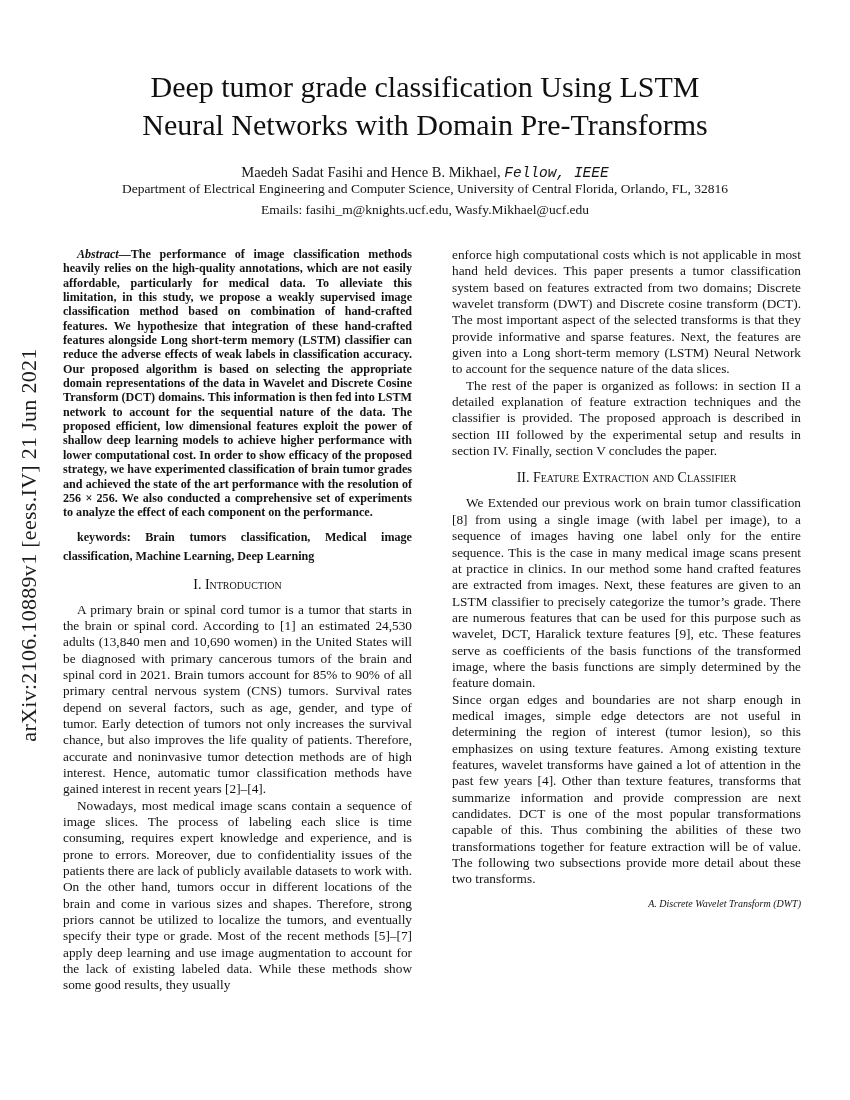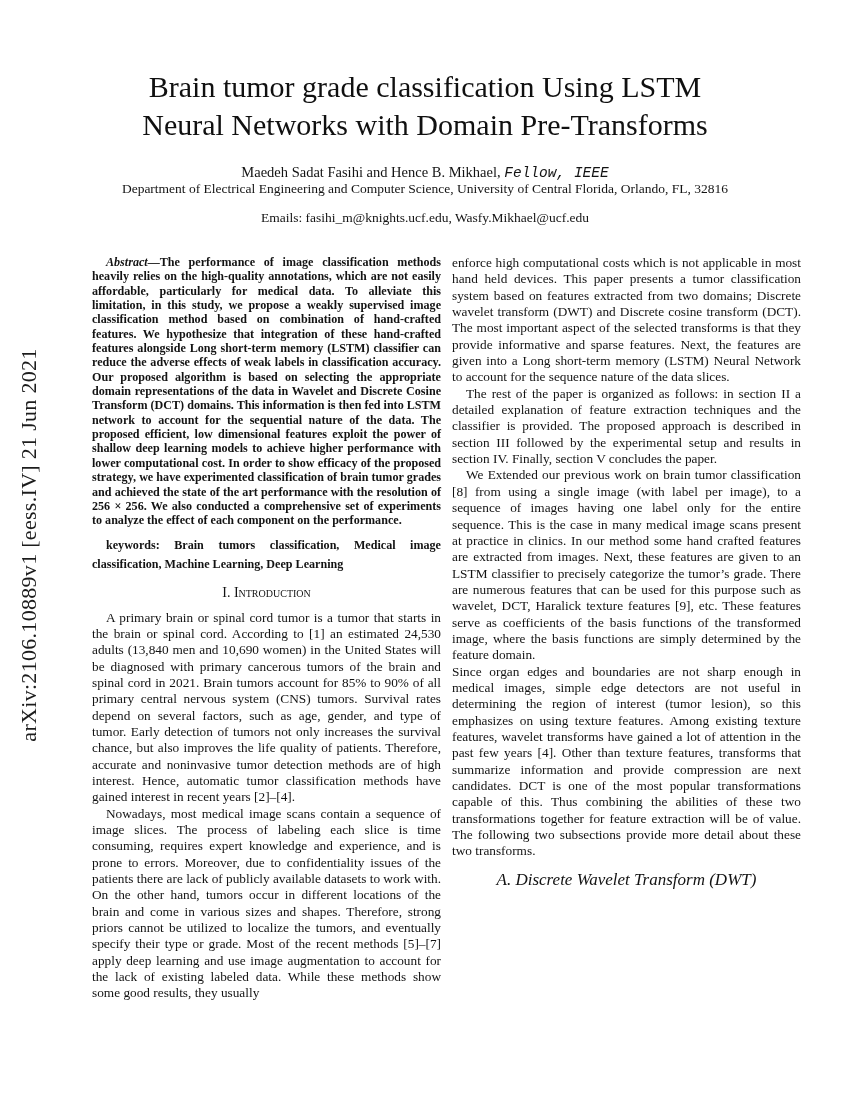--- a/index.html
+++ b/index.html
@@ -28,25 +28,25 @@
   .paper-header { padding-top:68px; text-align:center; }
   .paper-title {
     font-size:30px;
     line-height:38px;
     font-weight:normal;
     color:#101010;
   }
   .authors-line { margin-top:20px; font-size:14.5px; }
   .authors-suffix { font-style:italic;font-family:Liberation Mono, monospace; }
   .affiliation-line { font-size:13.5px; }
-  .emails-line { margin-top:13px; font-size:13.5px; }
+  .emails-line { margin-top:5px; font-size:13.5px; }
   .columns {
     display:flex;
-    gap:11px;
-    padding:0 92px;
+    gap:40px;
+    padding:0 63px;
     margin-top:29px;
   }
   .col {
     flex:0 0 349px;
     width:349px;
     text-align:justify;
     hyphens:auto;
     -webkit-hyphens:auto;
   }
   .body-par {
@@ -73,53 +73,54 @@
     text-align:center;
     font-variant:small-caps;
     font-weight:normal;
     font-size:14px;
     margin:11px 0 9px 0;
     text-indent:0;
   }
   .subsection-heading {
     font-style:italic;
     font-weight:normal;
-    font-size:17px;
-    text-align:center;
+    font-size:10px;
+    text-align:right;
     margin:10px 0 8px 0;
     text-indent:0;
   }
 </style>
 </head>
 <body>
 
 <div class="page">
 
   <div class="arxiv-strip">arXiv:2106.10889v1 [eess.IV] 21 Jun 2021</div>
 
   <div class="paper-header">
-    <h1 class="paper-title"><span>Brain tumor grade classification Using LSTM</span><br><span>Neural Networks with Domain Pre-Transforms</span></h1>
+    <h1 class="paper-title"><span>Deep tumor grade classification Using LSTM</span><br><span>Neural Networks with Domain Pre-Transforms</span></h1>
     <div class="authors-line"><span>Maedeh Sadat Fasihi and Hence B. Mikhael, </span><span class="authors-suffix">Fellow, IEEE</span></div>
     <div class="affiliation-line">Department of Electrical Engineering and Computer Science, University of Central Florida, Orlando, FL, 32816</div>
     <div class="emails-line">Emails: fasihi_m@knights.ucf.edu, Wasfy.Mikhael@ucf.edu</div>
   </div>
 
   <div class="columns">
 
     <div class="col">
       <p class="abstract-par"><span class="abstract-label">Abstract—</span><span>The performance of image classification methods heavily relies on the high-quality annotations, which are not easily affordable, particularly for medical data. To alleviate this limitation, in this study, we propose a weakly supervised image classification method based on combination of hand-crafted features. We hypothesize that integration of these hand-crafted features alongside Long short-term memory (LSTM) classifier can reduce the adverse effects of weak labels in classification accuracy. Our proposed algorithm is based on selecting the appropriate domain representations of the data in Wavelet and Discrete Cosine Transform (DCT) domains. This information is then fed into LSTM network to account for the sequential nature of the data. The proposed efficient, low dimensional features exploit the power of shallow deep learning models to achieve higher performance with lower computational cost. In order to show efficacy of the proposed strategy, we have experimented classification of brain tumor grades and achieved the state of the art performance with the resolution of 256 × 256. We also conducted a comprehensive set of experiments to analyze the effect of each component on the performance.</span></p>
       <p class="keywords-par">keywords: Brain tumors classification, Medical image classification, Machine Learning, Deep Learning</p>
       <h2 class="section-heading">I. Introduction</h2>
       <p class="body-par">A primary brain or spinal cord tumor is a tumor that starts in the brain or spinal cord. According to [1] an estimated 24,530 adults (13,840 men and 10,690 women) in the United States will be diagnosed with primary cancerous tumors of the brain and spinal cord in 2021. Brain tumors account for 85% to 90% of all primary central nervous system (CNS) tumors. Survival rates depend on several factors, such as age, gender, and type of tumor. Early detection of tumors not only increases the survival chance, but also improves the life quality of patients. Therefore, accurate and noninvasive tumor detection methods are of high interest. Hence, automatic tumor classification methods have gained interest in recent years [2]–[4].</p>
       <p class="body-par">Nowadays, most medical image scans contain a sequence of image slices. The process of labeling each slice is time consuming, requires expert knowledge and experience, and is prone to errors. Moreover, due to confidentiality issues of the patients there are lack of publicly available datasets to work with. On the other hand, tumors occur in different locations of the brain and come in various sizes and shapes. Therefore, strong priors cannot be utilized to localize the tumors, and eventually specify their type or grade. Most of the recent methods [5]–[7] apply deep learning and use image augmentation to account for the lack of existing labeled data. While these methods show some good results, they usually</p>
     </div>
 
     <div class="col">
       <p class="body-par no-indent">enforce high computational costs which is not applicable in most hand held devices. This paper presents a tumor classification system based on features extracted from two domains; Discrete wavelet transform (DWT) and Discrete cosine transform (DCT). The most important aspect of the selected transforms is that they provide informative and sparse features. Next, the features are given into a Long short-term memory (LSTM) Neural Network to account for the sequence nature of the data slices.</p>
       <p class="body-par">The rest of the paper is organized as follows: in section II a detailed explanation of feature extraction techniques and the classifier is provided. The proposed approach is described in section III followed by the experimental setup and results in section IV. Finally, section V concludes the paper.</p>
+      <h2 class="section-heading">II. Feature Extraction and Classifier</h2>
       <p class="body-par">We Extended our previous work on brain tumor classification [8] from using a single image (with label per image), to a sequence of images having one label only for the entire sequence. This is the case in many medical image scans present at practice in clinics. In our method some hand crafted features are extracted from images. Next, these features are given to an LSTM classifier to precisely categorize the tumor’s grade. There are numerous features that can be used for this purpose such as wavelet, DCT, Haralick texture features [9], etc. These features serve as coefficients of the basis functions of the transformed image, where the basis functions are simply determined by the feature domain.</p>
       <p class="body-par no-indent">Since organ edges and boundaries are not sharp enough in medical images, simple edge detectors are not useful in determining the region of interest (tumor lesion), so this emphasizes on using texture features. Among existing texture features, wavelet transforms have gained a lot of attention in the past few years [4]. Other than texture features, transforms that summarize information and provide compression are next candidates. DCT is one of the most popular transformations capable of this. Thus combining the abilities of these two transformations together for feature extraction will be of value. The following two subsections provide more detail about these two transforms.</p>
       <h3 class="subsection-heading">A. Discrete Wavelet Transform (DWT)</h3>
     </div>
 
   </div>
 
 </div>
 
 </body></html>

